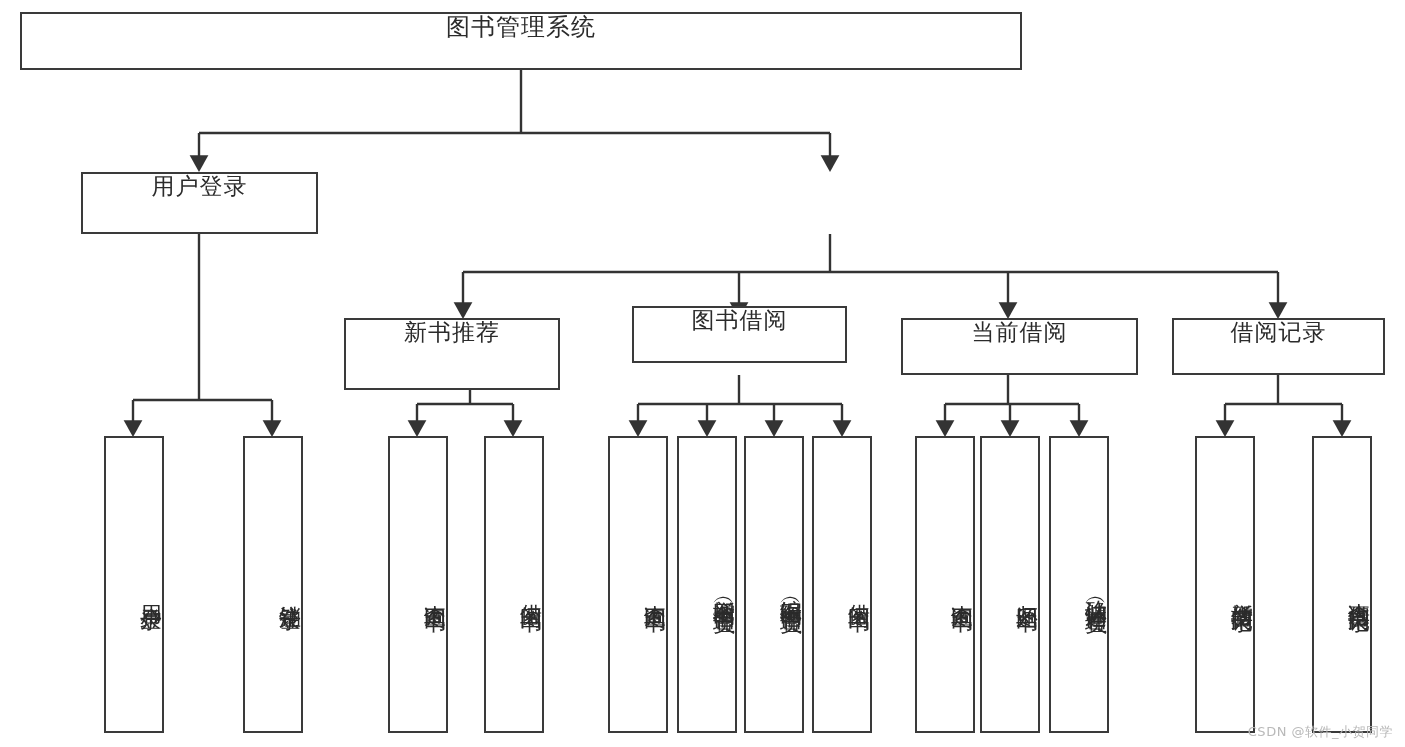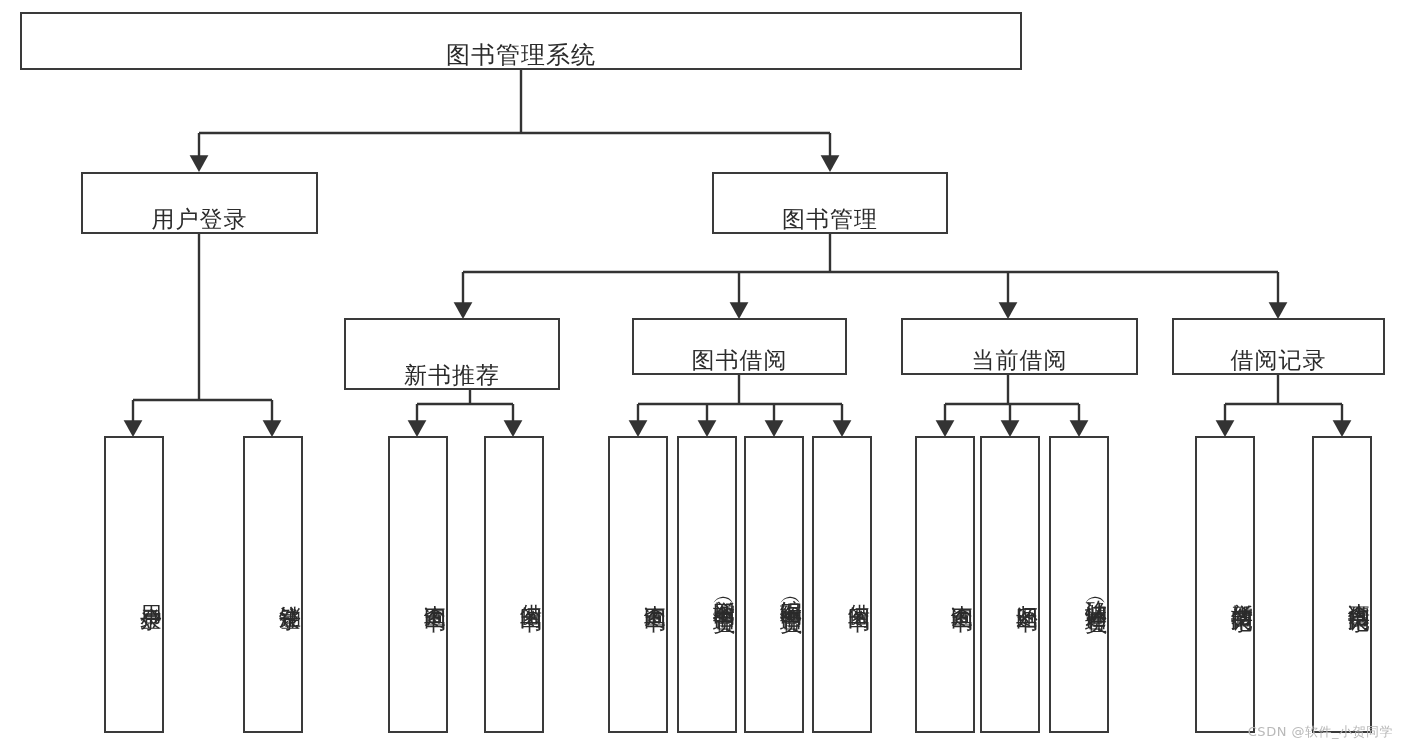--- a/index.html
+++ b/index.html
@@ -25,21 +25,21 @@
     width: 1405px;
     height: 747px;
     pointer-events: none;
   }
   .node {
     position: absolute;
     box-sizing: border-box;
     background: #ffffff;
     border: 2px solid #3a3a3a;
     display: flex;
-    align-items: flex-end;
+    align-items: flex-start;
     justify-content: center;
     color: #2b2b2b;
   }
   .node-h {
     font-size: 23px;
     line-height: 1.1;
     letter-spacing: 1px;
     white-space: nowrap;
   }
   .node-v {
@@ -126,28 +126,25 @@
     </g>
   </svg>
 
   <div class="node node-h root-node" style="left:20px; top:12px; width:1002px; height:58px;">
     <span>图书管理系统</span>
   </div>
 
   <div class="node node-h" style="left:81px; top:172px; width:237px; height:62px;">
     <span>用户登录</span>
   </div>
-  <div class="node node-h" style="left:712px; top:172px; width:236px; height:62px;">
-    <span>图书管理</span>
-  </div>
 
   <div class="node node-h" style="left:344px; top:318px; width:216px; height:72px;">
     <span>新书推荐</span>
   </div>
-  <div class="node node-h" style="left:632px; top:318px; width:215px; height:57px;">
+  <div class="node node-h" style="left:632px; top:306px; width:215px; height:57px;">
     <span>图书借阅</span>
   </div>
   <div class="node node-h" style="left:901px; top:318px; width:237px; height:57px;">
     <span>当前借阅</span>
   </div>
   <div class="node node-h" style="left:1172px; top:318px; width:213px; height:57px;">
     <span>借阅记录</span>
   </div>
 
   <div class="node node-v" style="left:104px; top:436px; width:60px; height:297px;">

